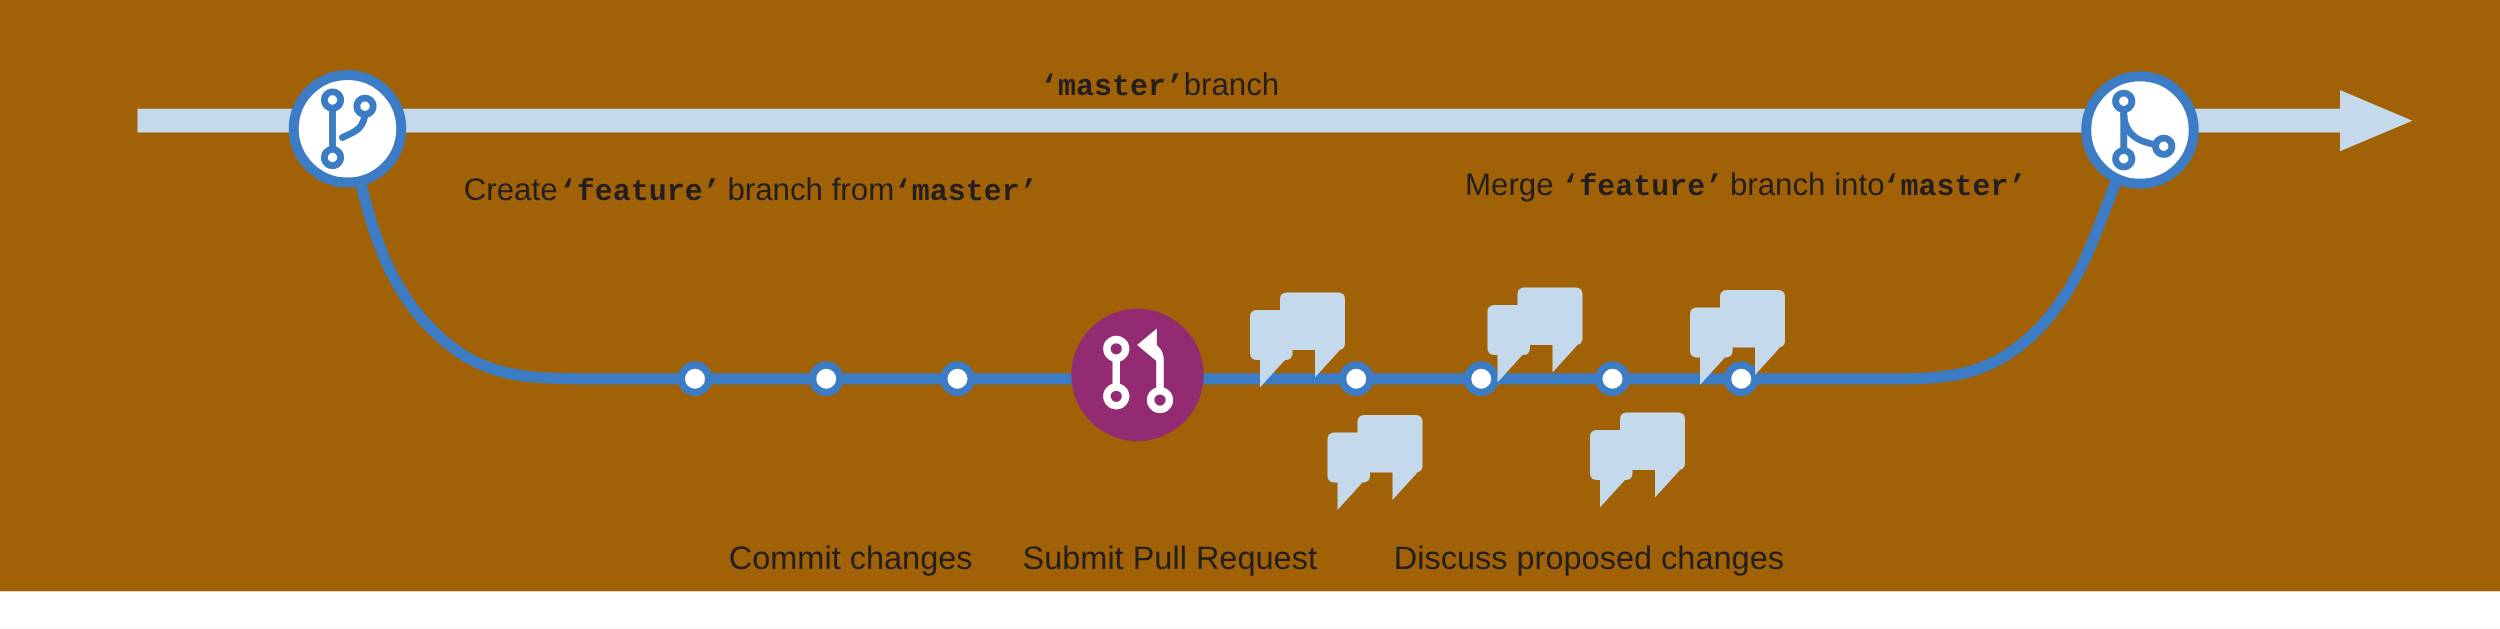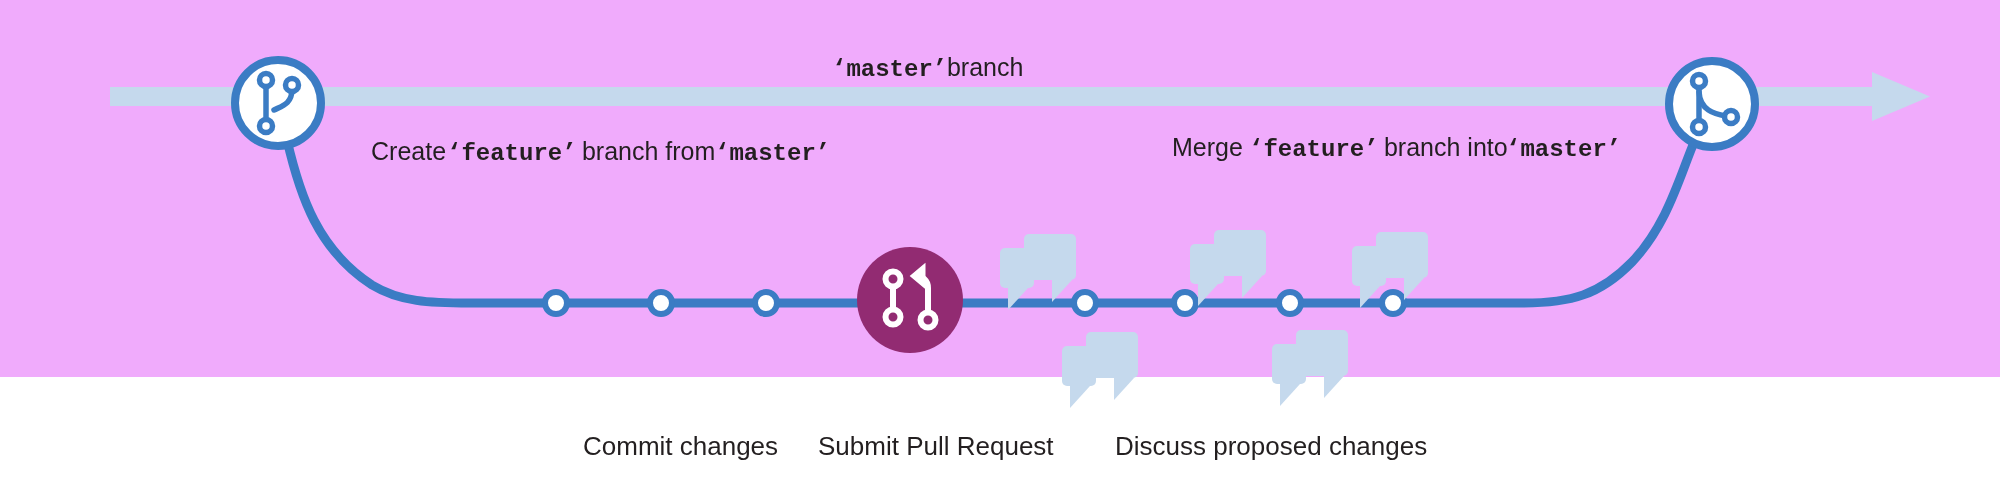--- a/index.html
+++ b/index.html
@@ -10,22 +10,22 @@
   }
   body {
     width: 2000px;
     height: 503px;
     font-family: "Liberation Sans", sans-serif;
     overflow: hidden;
   }
   #diagram-root {
     position: relative;
     width: 2000px;
-    height: 377px;
-    background: #f0abfc;
+    height: 473px;
+    background: #a16207;
   }
   #flow-svg {
     position: absolute;
     top: 0;
     left: 0;
     width: 2000px;
     height: 503px;
     display: block;
   }
   .label-text {

